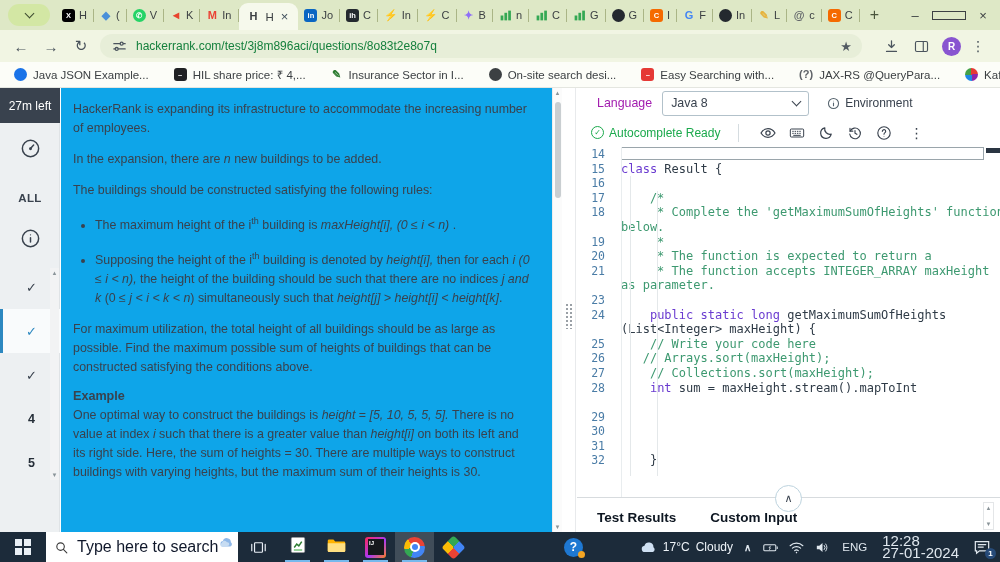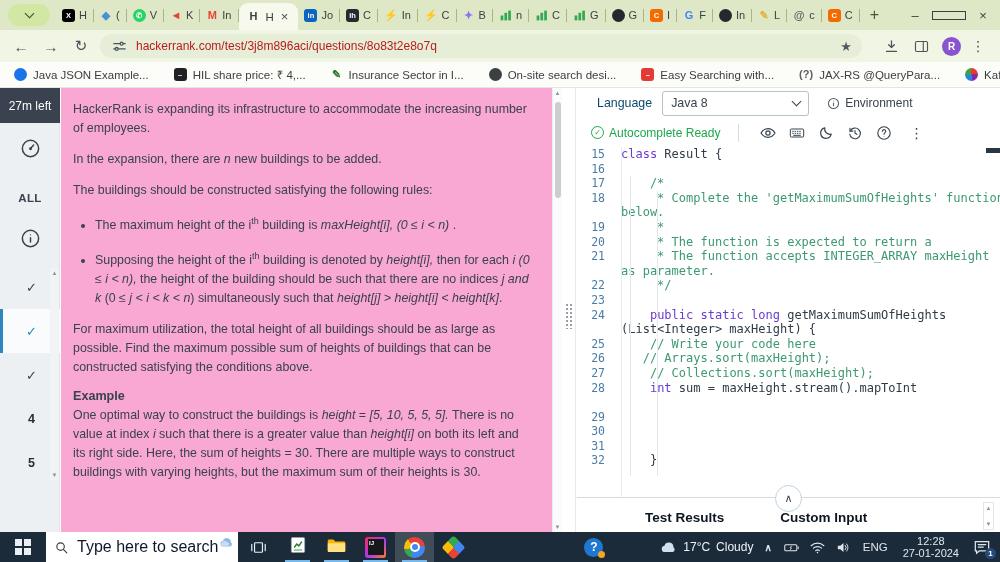--- a/index.html
+++ b/index.html
@@ -21,21 +21,21 @@
   .maxsq{display:inline-block;width:9px;height:9px;border:1.2px solid #3c4043}
   .fav{display:inline-flex;align-items:center;justify-content:center;width:13px;height:13px;border-radius:3px;font-weight:700;font-size:7.5px;line-height:13px;flex:none;overflow:hidden}
   .fav.circ{border-radius:50%}
   .fav.txt{background:none!important;font-size:11px;width:auto;min-width:12px}
   .fav svg{width:13px;height:13px}
 
   
   .toolbar{position:absolute;left:0;top:30px;width:1000px;height:32px;background:#f1f5e3;display:flex;align-items:center}
   .navbtn{font-size:15px;color:#49525b;width:30px;text-align:center}
   .omnibox{height:24px;flex:1;max-width:762px;margin-left:4px;background:#e7eed8;border-radius:13px;display:flex;align-items:center;padding:0 10px;gap:8px}
-  .urltext{font-size:12px;color:#b91c1c;flex:1;white-space:nowrap;overflow:hidden}
+  .urltext{font-size:12px;color:#15803d;flex:1;white-space:nowrap;overflow:hidden}
   .star{font-size:13px;color:#525a62}
   .tbicon{width:30px;display:flex;justify-content:center;color:#4b545d}
   .tbicon svg{width:17px;height:17px}
   .avatar{width:19px;height:19px;border-radius:50%;background:#8854d0;color:#fff;font-size:10px;font-weight:700;display:flex;align-items:center;justify-content:center;margin:0 6px}
   .kebab{font-size:14px;color:#4b545d;padding:0 10px 0 4px}
 
   
   .bookbar{position:absolute;left:0;top:62px;width:1000px;height:26px;background:#fcfdf8;border-bottom:1px solid #e4e6e0;display:flex;align-items:center;padding:0 14px;gap:25px}
   .bm{display:flex;align-items:center;gap:6px;font-size:11.5px;color:#3c4043;white-space:nowrap}
 
@@ -49,41 +49,41 @@
   .sideicon svg{width:21px;height:21px}
   .all{position:absolute;left:0;top:104px;width:60px;text-align:center;font-weight:700;font-size:11.5px;color:#39424e;letter-spacing:.3px}
   .qitems{position:absolute;left:0;top:177px;width:60px}
   .qitem{height:44px;display:flex;align-items:center;justify-content:center;font-size:13px;color:#39424e;border-left:3px solid transparent}
   .qitem.active{background:#f9fbfc;border-left-color:#2d88c0;color:#2d88c0}
   .qitem .num{font-weight:700;font-size:12.5px;color:#252e38}
   .sidescroll{position:absolute;left:50px;top:180px;width:9px;height:212px;background:#f2f3f4;display:flex;flex-direction:column;justify-content:space-between;align-items:center;padding:2px 0}
   .sarrow{font-size:6px;color:#8a9499}
 
   
-  .problem{position:absolute;left:61px;top:0;width:491px;height:444px;background:#f9a8d4;padding:12px 20px 0 12px;overflow:hidden;color:#39424e}
+  .problem{position:absolute;left:61px;top:0;width:491px;height:444px;background:#0ea5e9;padding:12px 20px 0 12px;overflow:hidden;color:#39424e}
   .pp{font-size:12.4px;line-height:19px;margin-bottom:12px}
   .pp.tight{margin-bottom:2px}
   .ph{font-size:12.6px;font-weight:700;margin:10px 0 3px}
   .plist{margin:0 0 12px 22px}
   .pli{font-size:12.4px;line-height:19px;margin-bottom:12px}
   .it{font-style:italic}
   sup{font-size:9px}
   .probscroll{position:absolute;left:552px;top:0;width:10px;height:444px;background:#fbfbfb;border-left:1px solid #ededed}
   .probscroll .sarrow{position:absolute;left:0;width:9px;text-align:center}
   .pthumb{position:absolute;left:2px;top:14px;width:6px;height:96px;background:#c9ced1;border-radius:3px}
 
   
   .divider{position:absolute;left:562px;top:0;width:14px;height:444px;background:#fff;border-right:1px solid #e8eaec}
   .handle{position:absolute;left:3px;top:215px;width:8px;height:26px;
     background-image:radial-gradient(#9aa0a6 1px,transparent 1.2px);background-size:4px 4px}
 
   
   .rightpanel{position:absolute;left:577px;top:0;width:423px;height:444px;background:#fff}
   .ephead{position:absolute;left:0;top:0;width:423px;height:30px;display:flex;align-items:center;padding-left:20px}
-  .langlab{font-size:12.4px;color:#0c4a6e;margin-right:10px}
+  .langlab{font-size:12.4px;color:#a21caf;margin-right:10px}
   .langsel{width:147px;height:25px;border:1px solid #b2c1ca;border-radius:3px;display:flex;align-items:center;padding:0 8px;font-size:12.4px;color:#39424e}
   .selchev{margin-left:auto;width:7px;height:7px;border-right:1.6px solid #39424e;border-bottom:1.6px solid #39424e;transform:rotate(45deg);margin-top:-3px}
   .envwrap{display:flex;align-items:center;gap:5px;margin-left:18px;font-size:12px;color:#39424e}
   .envwrap svg{width:13px;height:13px;color:#56646e}
   .eptool{position:absolute;left:0;top:30px;width:423px;height:29px;display:flex;align-items:center;padding-left:14px}
   .accheck{width:13px;height:13px;border:1.3px solid #1ba94c;border-radius:50%;color:#1ba94c;font-size:8px;display:flex;align-items:center;justify-content:center;margin-right:5px}
   .aclabel{font-size:12px;color:#1ba94c}
   .vdiv{width:1px;height:18px;background:#d5dce0;margin:0 14px 0 18px}
   .edicon{width:29px;display:flex;justify-content:center;color:#39424e}
   .edicon svg{width:16px;height:16px}
@@ -97,21 +97,21 @@
   .kw{color:#6a3bd0}
   .cmt{color:#3d9970}
   .rowbox{border:1px solid #9aa5ab;margin-right:16px;height:13px}
   .gutline{position:absolute;left:44px;top:59px;width:1px;height:350px;background:#e9edef}
   .guide{position:absolute;width:1px;background:#e4e8ea}
   .darkseg{position:absolute;left:409px;top:60px;width:14px;height:5px;background:#2a3542}
 
   
   .edfoot{position:absolute;left:0;top:409px;width:423px;height:35px;background:#fff;border-top:1px solid #d7dbde}
   .collapse{position:absolute;left:198px;top:-13px;width:27px;height:27px;border-radius:50%;background:#fff;border:1px solid #bdd3de;display:flex;align-items:center;justify-content:center;color:#39424e;font-size:11px}
-  .ftabs{display:flex;gap:56px;padding:12px 0 0 68px}
+  .ftabs{display:flex;gap:34px;padding:12px 0 0 20px}
   .ftab{font-size:13.5px;font-weight:700;color:#0d1621}
   .minibar{position:absolute;right:6px;top:4px;width:11px;height:28px;border:1px solid #e4e6e8;display:flex;flex-direction:column;justify-content:space-between;align-items:center;padding:2px 0}
 
   
   .taskbar{position:absolute;left:0;top:532px;width:1000px;height:30px;background:#1c2b3a;display:flex;align-items:center;color:#dfe7ee}
   .startbtn{width:46px;height:30px;display:flex;align-items:center;justify-content:center}
   .winlogo{display:grid;grid-template-columns:7px 7px;grid-template-rows:7px 7px;gap:1.5px}
   .winlogo span{background:#e9eff5}
   .tsearch{width:192px;height:30px;background:#fff;display:flex;align-items:center;gap:8px;padding:0 8px;position:relative;flex:none}
   .tsearch svg{width:15px;height:15px;flex:none}
@@ -129,21 +129,21 @@
   .ijin{position:absolute;inset:2.5px;background:#16181c}
   .ijtxt{position:absolute;left:4px;top:3px;color:#fff;font-size:6px;font-weight:700}
   .kite{width:17px;height:17px;border-radius:3px;transform:rotate(45deg);background:conic-gradient(#4285f4 0 25%,#ea4335 0 50%,#fbbc05 0 75%,#34a853 0)}
   .tray{margin-left:auto;display:flex;align-items:center;gap:9px;padding-right:8px;height:30px}
   .helpdesk{position:relative;width:19px;height:19px;border-radius:50%;background:#1e78d2;color:#fff;font-size:12px;font-weight:700;display:flex;align-items:center;justify-content:center;margin-right:48px}
   .hdot{position:absolute;right:-2px;bottom:-1px;width:7px;height:7px;border-radius:50%;background:#f5a623}
   .weather{display:flex;align-items:center;gap:6px;font-size:12px;color:#eef3f8}
   .trayico{width:17px;height:17px}
   .trchev{font-size:10px;font-weight:700;color:#dfe7ee;margin:0 2px}
   .eng{font-size:11.5px;margin:0 2px}
-  .clock{font-size:11px;line-height:12px;text-align:center;margin:0 4px}
+  .clock{font-size:15px;line-height:12px;text-align:left;margin:0 4px}
   .notif{position:relative;width:20px;height:20px}
   .nbadge{position:absolute;right:-4px;bottom:-2px;width:11px;height:11px;border-radius:50%;background:#264a78;color:#fff;font-size:8px;font-weight:700;line-height:11px;text-align:center}
 </style>
 </head>
 <body>
 
 <div class="screen">
 
   <div class="tabstrip">
     <div class="tabsearch">
@@ -458,30 +458,30 @@
                 <circle cx="12" cy="12" r="9.3"></circle>
                 <path d="M9.5 9.5a2.5 2.5 0 114 2c-.9.7-1.5 1.2-1.5 2.3" stroke-linecap="round"></path>
                 <circle cx="12" cy="16.8" r=".7" fill="currentColor" stroke="none"></circle>
               </svg>
             </span>
             <span class="edicon more">⋮</span>
           </span>
       </div>
 
       <div class="coderows" id="coderows">
+          <div class="crow"><span class="ln">14</span><span class="ct rowbox"></span></div>
           <div class="crow"><span class="ln">15</span><span class="ct"><span class="kw">class</span><span> Result {</span></span></div>
           <div class="crow"><span class="ln">16</span><span class="ct"></span></div>
           <div class="crow"><span class="ln">17</span><span class="ct"><span class="cmt">    /*</span></span></div>
           <div class="crow"><span class="ln">18</span><span class="ct"><span class="cmt">     * Complete the 'getMaximumSumOfHeights' function</span></span></div>
           <div class="crow"><span class="ln"></span><span class="ct"><span class="cmt">below.</span></span></div>
           <div class="crow"><span class="ln">19</span><span class="ct"><span class="cmt">     *</span></span></div>
           <div class="crow"><span class="ln">20</span><span class="ct"><span class="cmt">     * The function is expected to return a</span></span></div>
           <div class="crow"><span class="ln">21</span><span class="ct"><span class="cmt">     * The function accepts INTEGER_ARRAY maxHeight</span></span></div>
           <div class="crow"><span class="ln"></span><span class="ct"><span class="cmt">as parameter.</span></span></div>
-          <div class="crow"><span class="ln">22</span><span class="ct"><span class="cmt">     */</span></span></div>
           <div class="crow"><span class="ln">23</span><span class="ct"></span></div>
           <div class="crow"><span class="ln">24</span><span class="ct"><span>    </span><span class="kw">public static long</span><span> getMaximumSumOfHeights</span></span></div>
           <div class="crow"><span class="ln"></span><span class="ct"><span>(List&lt;Integer&gt; maxHeight) {</span></span></div>
           <div class="crow"><span class="ln">25</span><span class="ct"><span>    </span><span class="cmt">// Write your code here</span></span></div>
           <div class="crow"><span class="ln">26</span><span class="ct"><span>   </span><span class="cmt">// Arrays.sort(maxHeight);</span></span></div>
           <div class="crow"><span class="ln">27</span><span class="ct"><span>    </span><span class="cmt">// Collections.sort(maxHeight);</span></span></div>
           <div class="crow"><span class="ln">28</span><span class="ct"><span>    </span><span class="kw">int</span><span> sum = maxHeight.stream().mapToInt</span></span></div>
           <div class="crow"><span class="ln"></span></div>
           <div class="crow"><span class="ln">29</span><span class="ct"></span></div>
           <div class="crow"><span class="ln">30</span></div>

